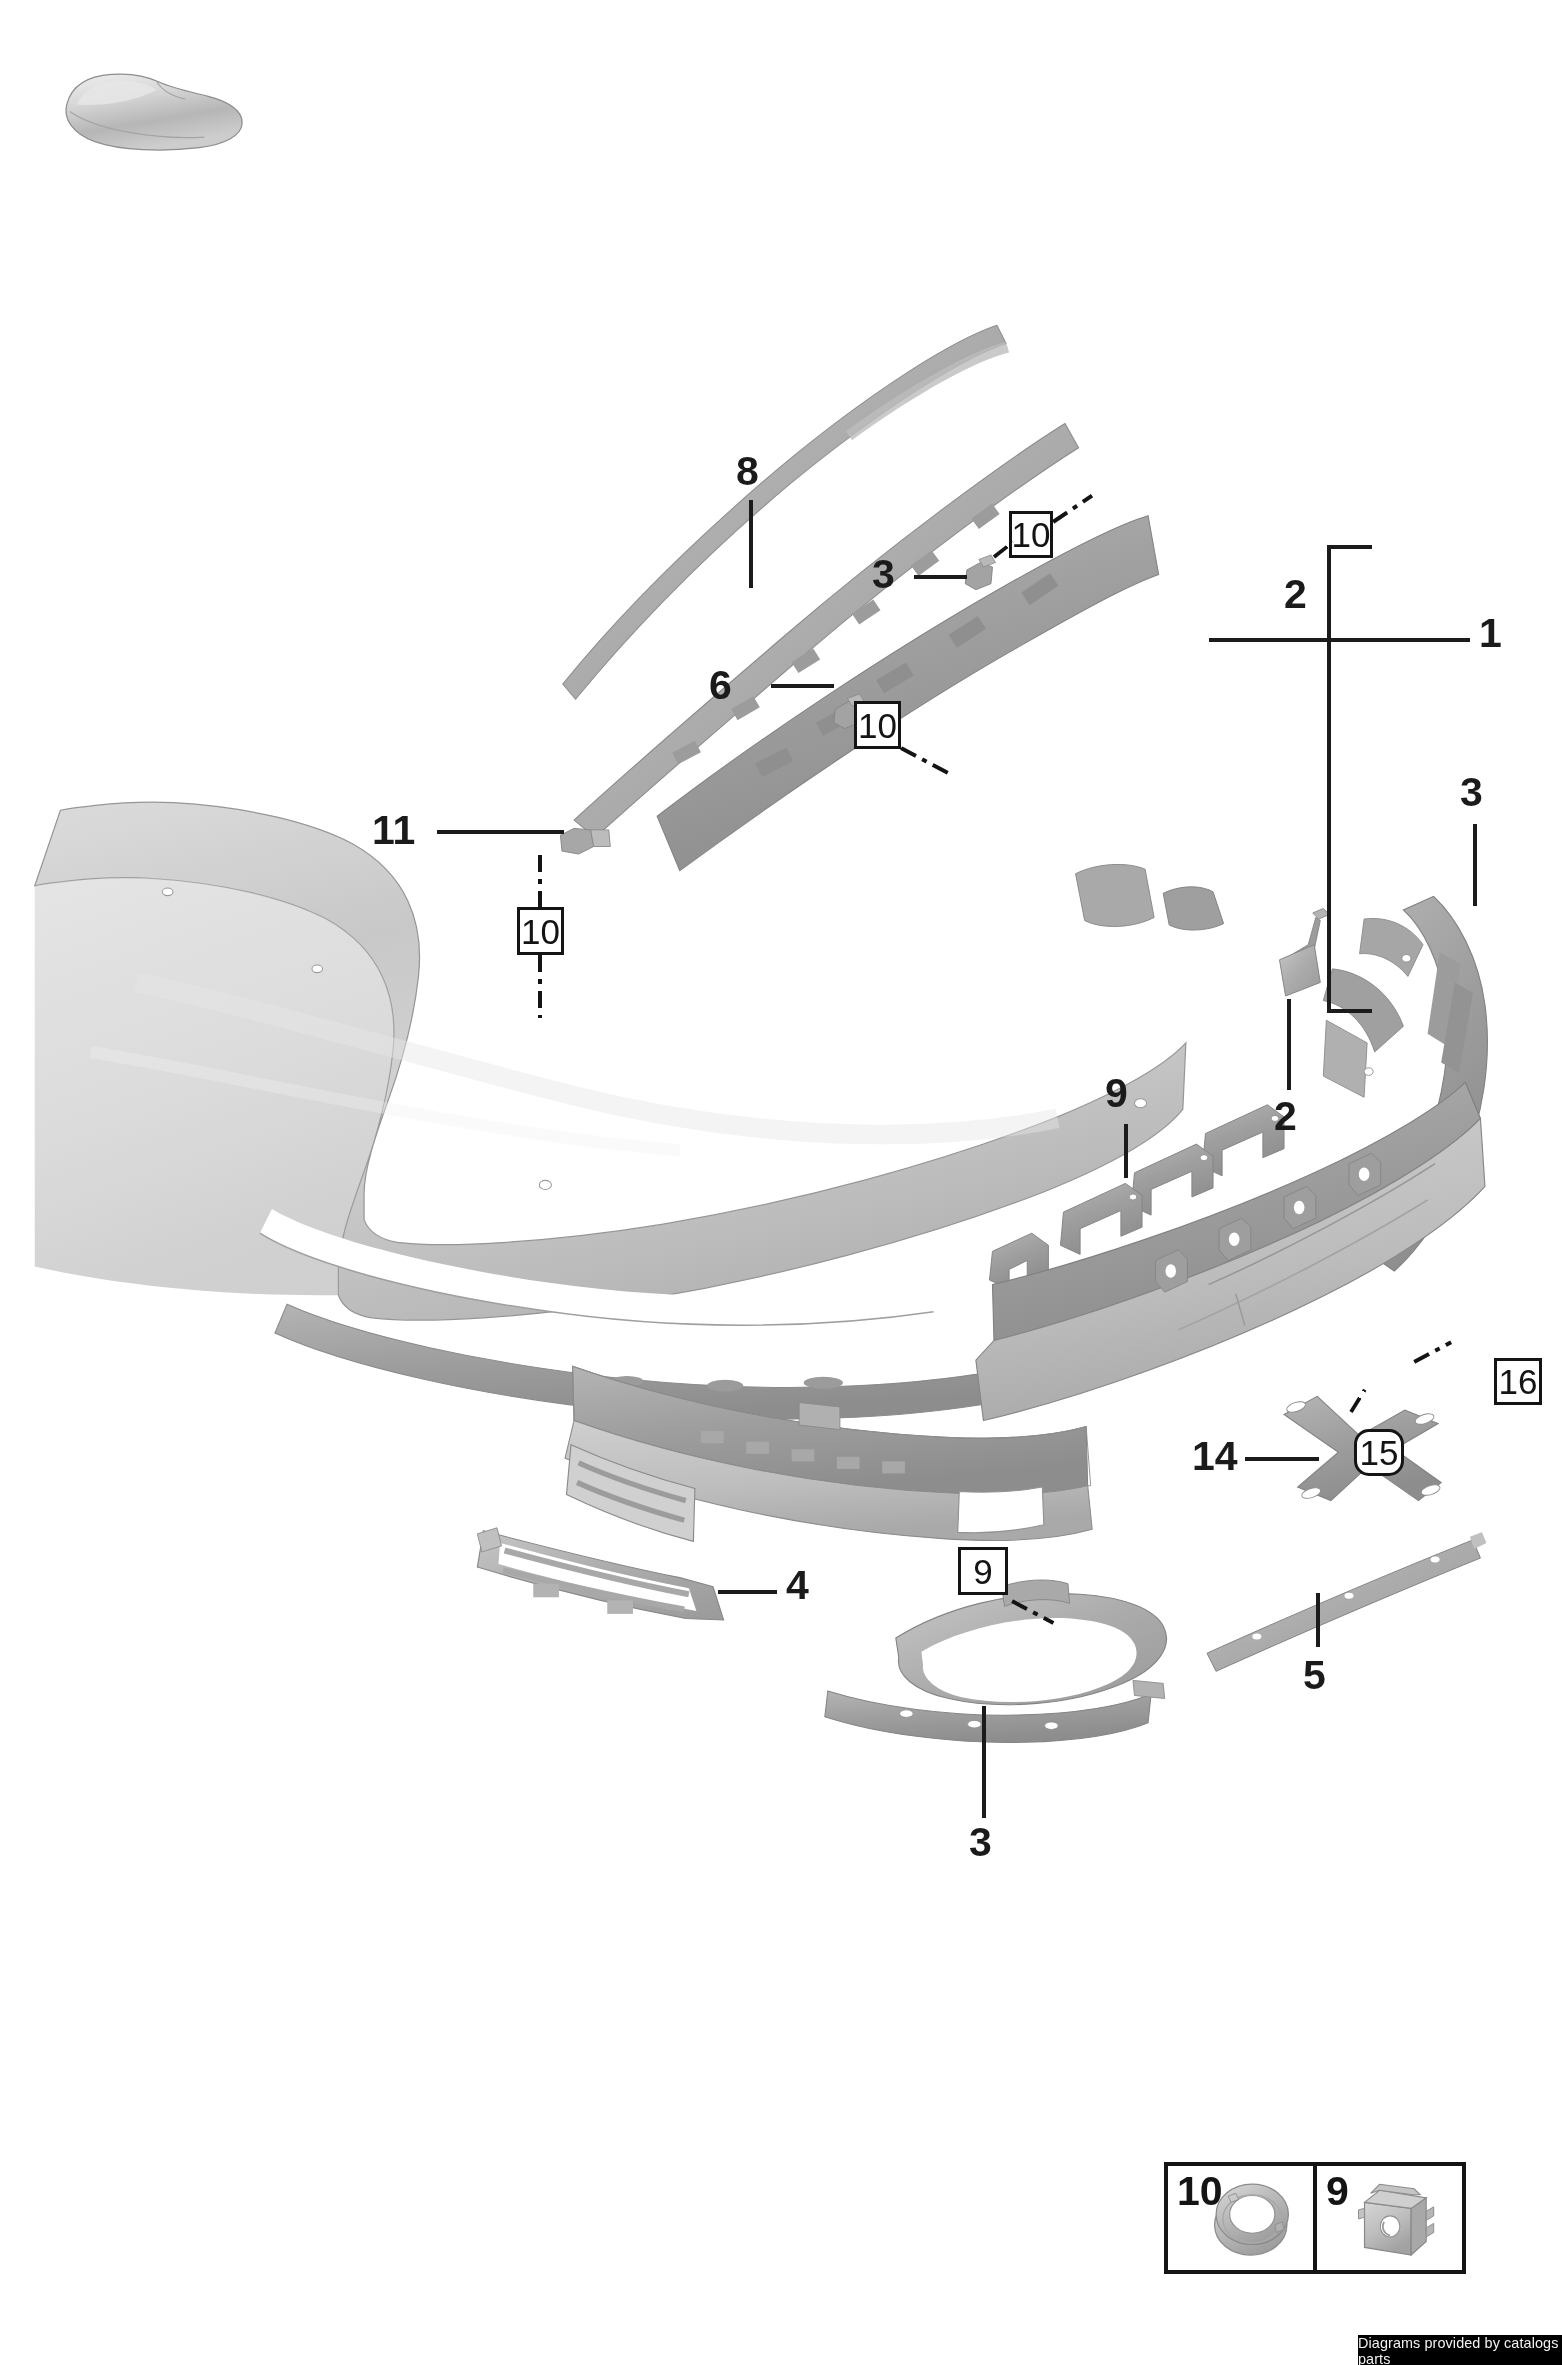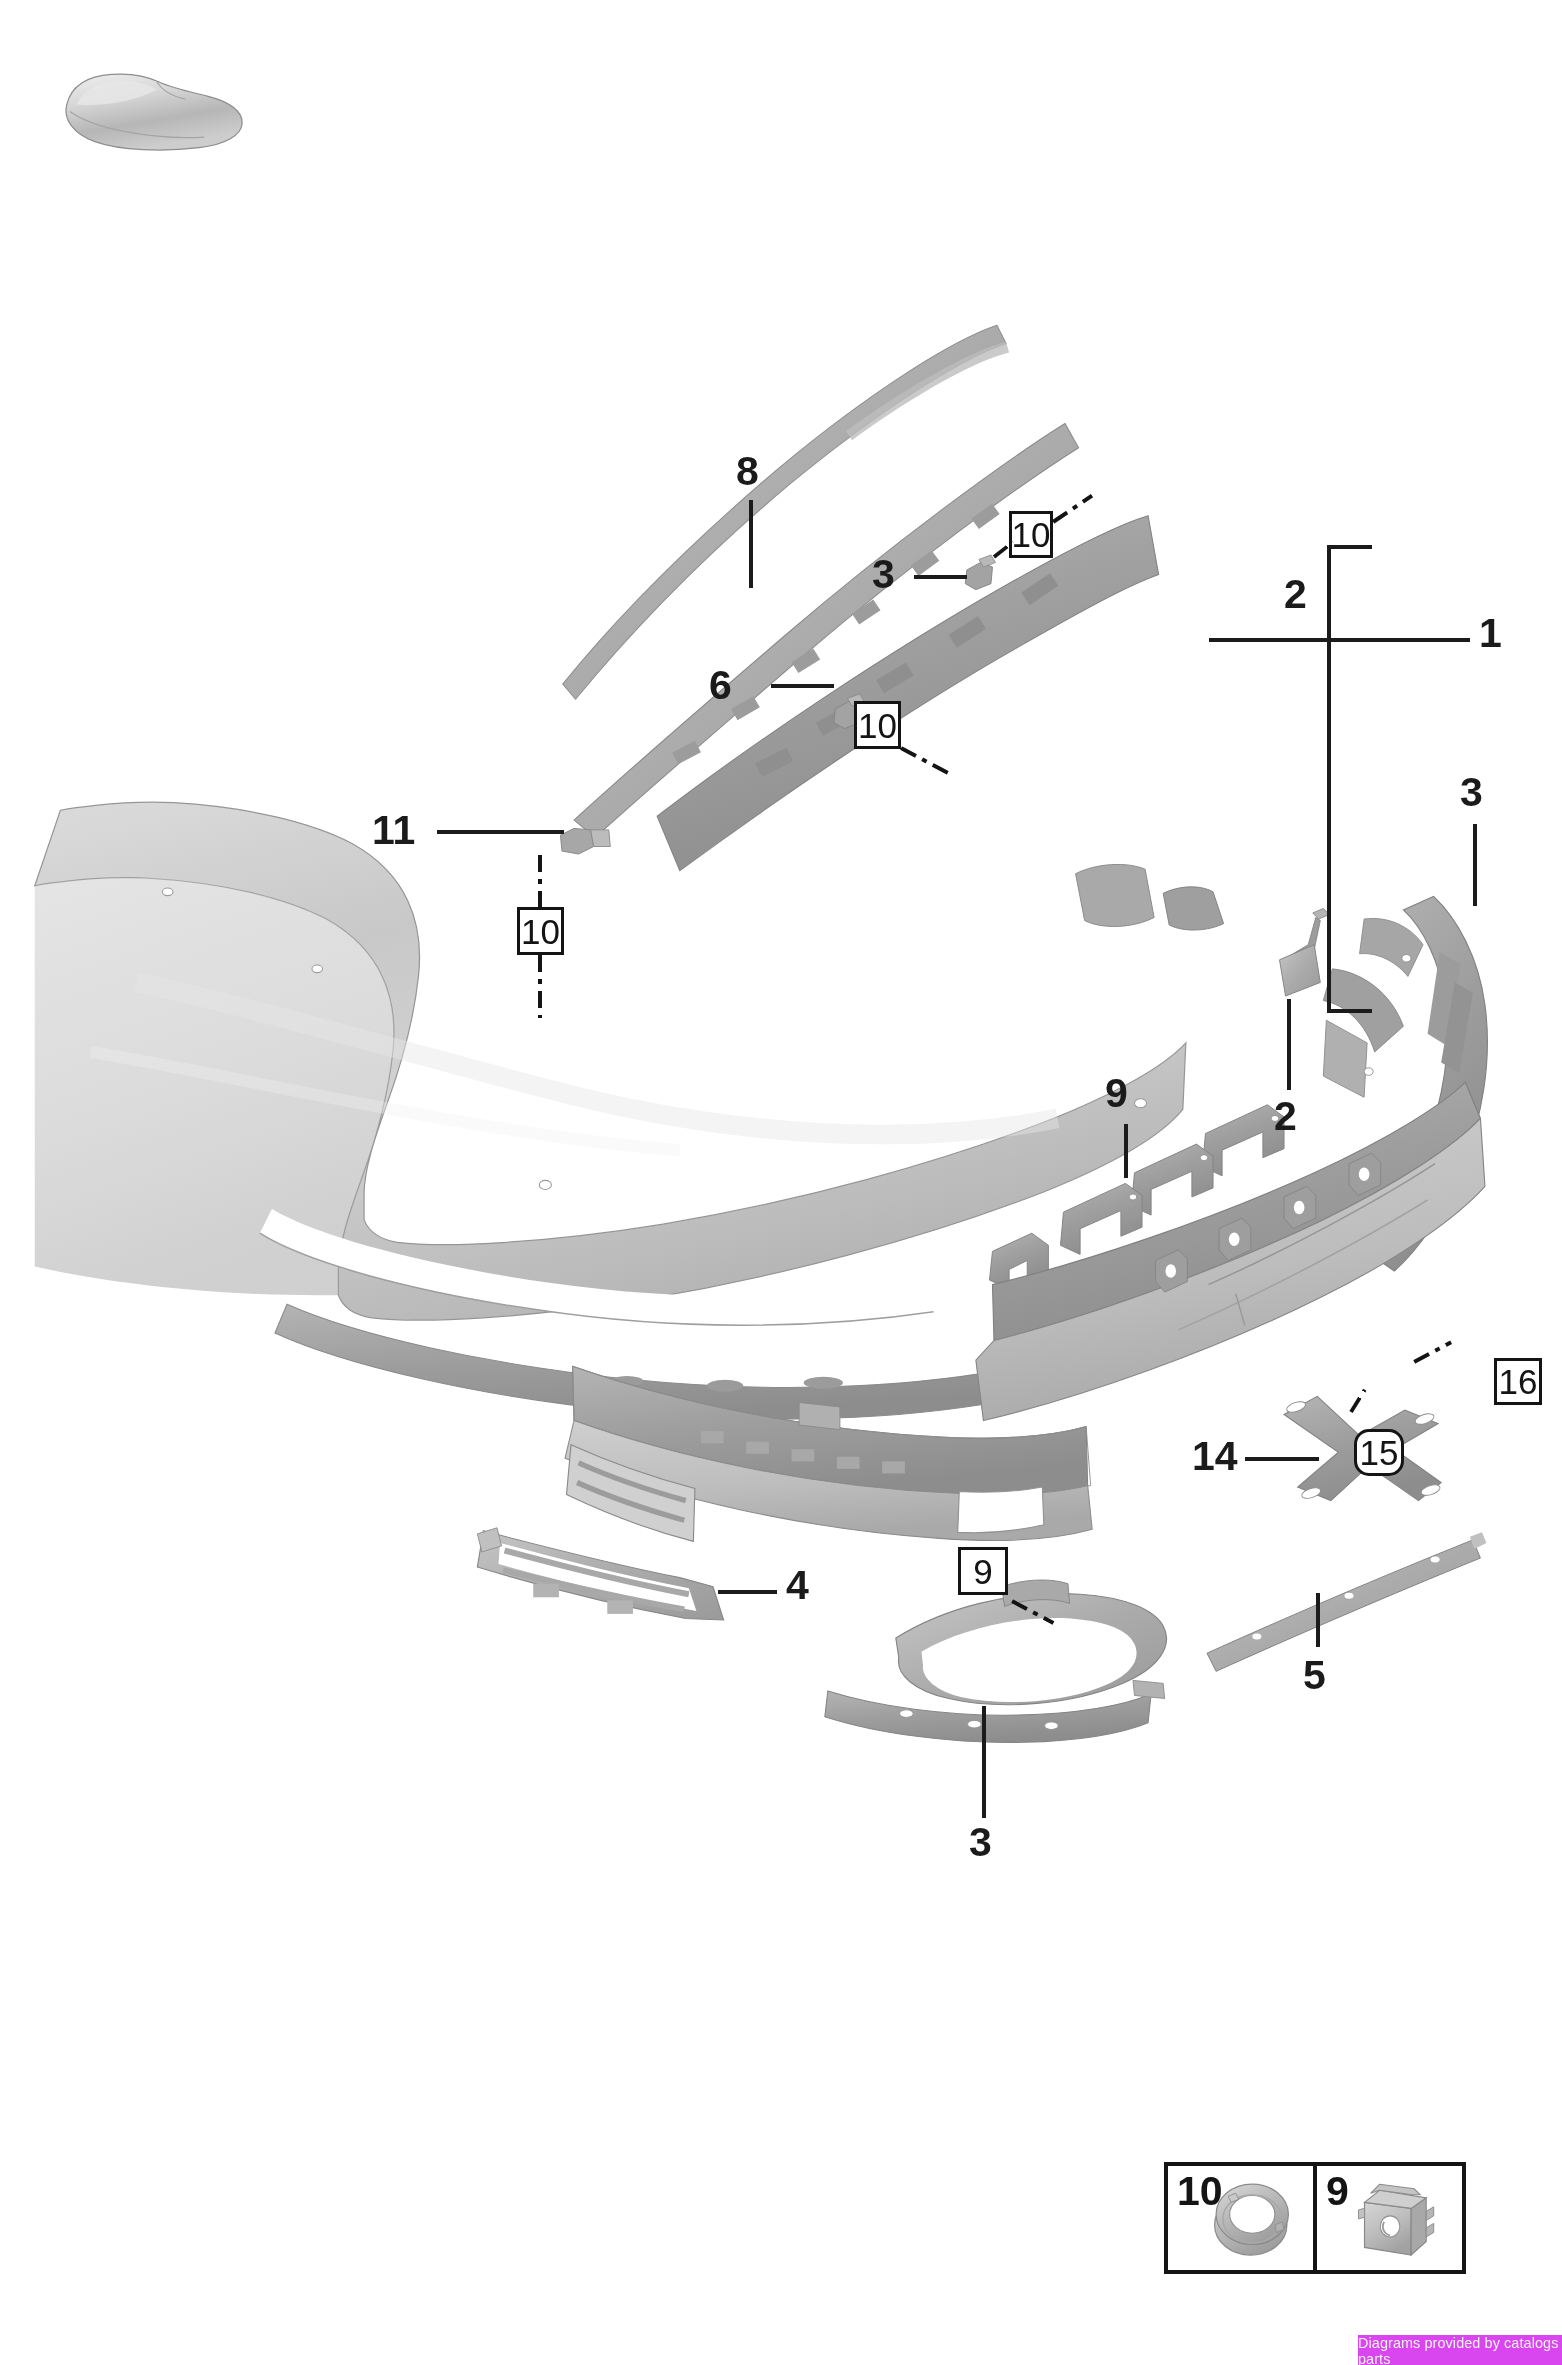--- a/index.html
+++ b/index.html
@@ -56,21 +56,21 @@
   
   #detailBoxes{position:absolute;left:1164px;top:2162px;width:302px;height:112px;
      border:4.5px solid #141414;box-sizing:border-box;background:#fff;display:flex;}
   .dbox{flex:1;position:relative;box-sizing:border-box;}
   .dbox + .dbox{border-left:4.5px solid #141414;}
   .dbox .num{position:absolute;left:9px;top:4.5px;font-size:41px;font-weight:bold;color:#141414;line-height:1;}
   .dbox .art{position:absolute;inset:0;display:flex;align-items:center;justify-content:flex-end;padding-right:13.6px;}
 
   
   #watermark{position:absolute;left:1358px;top:2335px;width:204px;height:31px;
-    background:#d946ef;color:#f2f2f2;font-size:14.4px;display:flex;align-items:center;
+    background:#000000;color:#f2f2f2;font-size:14.4px;display:flex;align-items:center;
     justify-content:center;letter-spacing:0.1px;}
 
   
   #carThumb{position:absolute;left:42px;top:57px;width:219px;height:102px;}
 
   svg{display:block;overflow:visible;}
   .artlayer{position:absolute;left:0;top:0;width:1562px;height:2366px;pointer-events:none;}
 </style>
 </head>
 <body>

